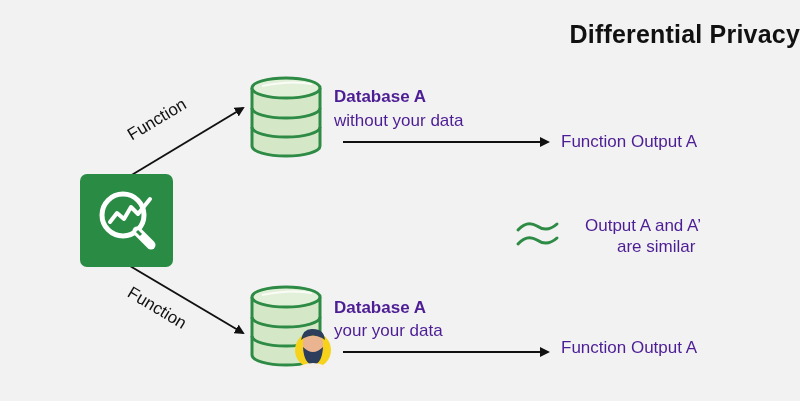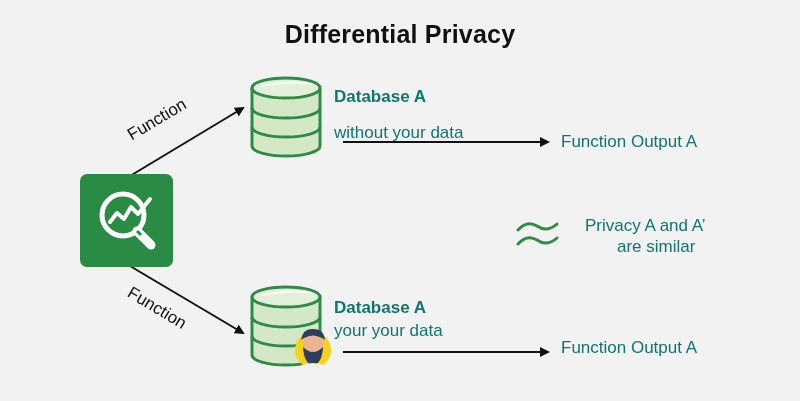--- a/index.html
+++ b/index.html
@@ -1,21 +1,21 @@
 <!DOCTYPE html>
 <html><head>
 <meta charset="utf-8">
 <style>
   html, body { margin:0; padding:0; }
   body { width:800px; height:401px; background:#f2f2f2; position:relative; overflow:hidden;
          font-family: "Liberation Sans", "DejaVu Sans", sans-serif; color:#111; }
   .abs { position:absolute; }
-  #title { left:0; width:800px; top:20px; text-align:center; font-size:25px; font-weight:bold; color:#111; letter-spacing:0.2px; }
+  #title { left:0; width:800px; top:20px; text-align:right; font-size:25px; font-weight:bold; color:#111; letter-spacing:0.2px; }
   svg#diagram { position:absolute; left:0; top:0; }
-  .lbl { font-size:17px; color:#0f766e; white-space:nowrap; line-height:22px; }
+  .lbl { font-size:17px; color:#4c1d95; white-space:nowrap; line-height:22px; }
   .bold { font-weight:bold; }
   .fn-lbl { font-size:17px; color:#111; white-space:nowrap; }
 </style>
 </head>
 <body>
 
 <div id="title" class="abs">Differential Privacy</div>
 
 <svg id="diagram" width="800" height="401" viewBox="0 0 800 401">
   <defs>
@@ -65,21 +65,21 @@
   <g>
     <path d="M518,230 Q527,220 537,226 Q547,233 557,224" fill="none" stroke="#2e8b45" stroke-width="3" stroke-linecap="round"></path>
     <path d="M518,244 Q527,234 537,240 Q547,247 557,238" fill="none" stroke="#2e8b45" stroke-width="3" stroke-linecap="round"></path>
   </g>
 </svg>
 
 <div class="abs fn-lbl" style="left:124px; top:128px; transform:rotate(-31deg); transform-origin:left top;">Function</div>
 <div class="abs fn-lbl" style="left:134px; top:283px; transform:rotate(31deg); transform-origin:left top;">Function</div>
 
 <div class="abs lbl bold" style="left:334px; top:86px;">Database A</div>
-<div class="abs lbl" style="left:334px; top:110px;margin-top:12px;">without your data</div>
+<div class="abs lbl" style="left:334px; top:110px;">without your data</div>
 <div class="abs lbl" style="left:561px; top:131px;">Function Output A</div>
 
 <div class="abs lbl bold" style="left:334px; top:297px;">Database A</div>
 <div class="abs lbl" style="left:334px; top:320px;">your your data</div>
 <div class="abs lbl" style="left:561px; top:337px;">Function Output A</div>
 
-<div class="abs lbl" style="left:585px; top:215px;">Privacy A and A’</div>
+<div class="abs lbl" style="left:585px; top:215px;">Output A and A’</div>
 <div class="abs lbl" style="left:617px; top:236px;">are similar</div>
 
 </body></html>

